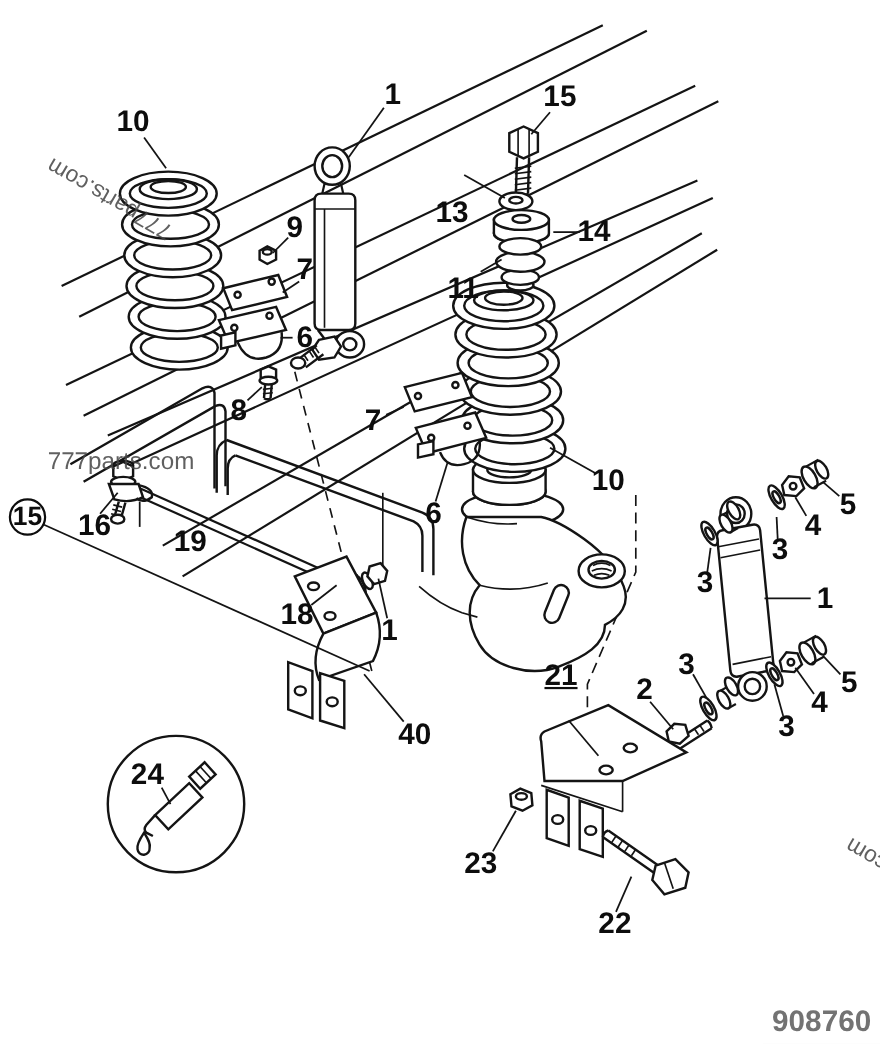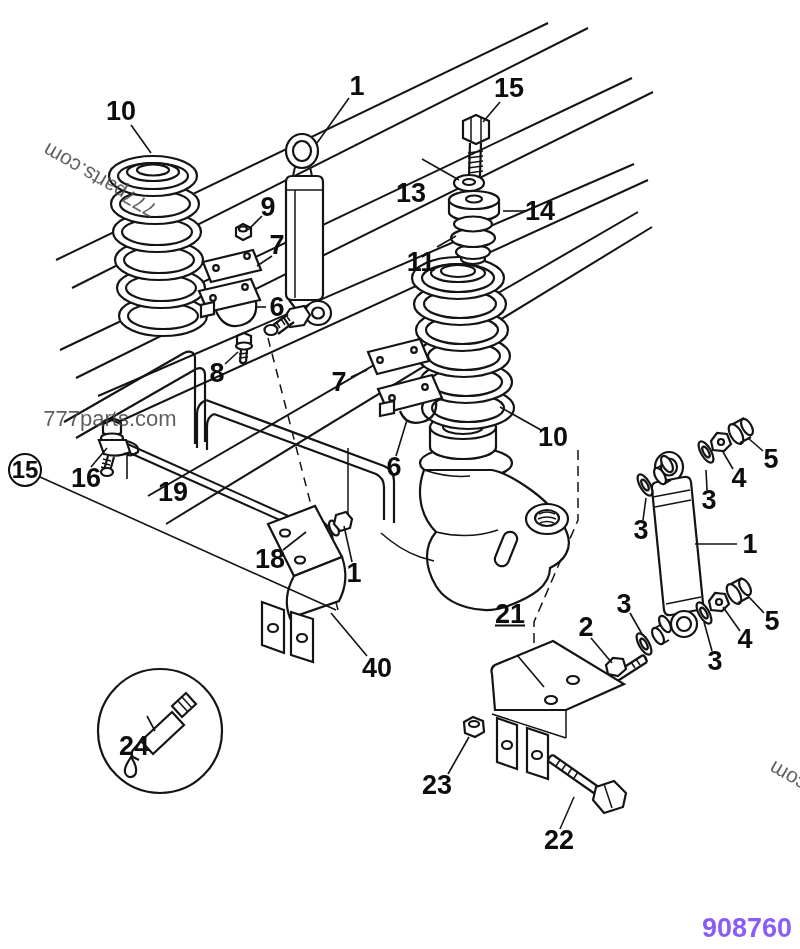--- a/index.html
+++ b/index.html
@@ -10,21 +10,21 @@
            font-size:27px;color:#0d0d0d;line-height:1;white-space:nowrap;
            font-family:"Liberation Sans", sans-serif;}
   .callout.circled{font-size:24px;border:2.2px solid #0d0d0d;border-radius:50%;
            width:30px;height:30px;display:flex;align-items:center;justify-content:center;}
   .watermark{position:absolute;color:#454545;opacity:.85;font-size:22px;
            font-family:"Liberation Sans", sans-serif;white-space:nowrap;}
   #wm-topleft{left:100px;top:180px;transform:translate(-50%,-50%) rotate(210deg);font-size:21px;}
   #wm-mid{left:110px;top:419px;transform:translate(-50%,-50%);}
   #wm-bottomright{left:826px;top:798px;transform:translate(-50%,-50%) rotate(210deg);font-size:21px;}
   #part-number{position:absolute;right:8px;top:913px;font-weight:bold;font-size:27px;
-           color:#8b5cf6;font-family:"Liberation Sans", sans-serif;}
+           color:#737373;font-family:"Liberation Sans", sans-serif;}
   svg .ln{stroke:#141414;stroke-width:2;fill:none;}
   svg .thin{stroke:#141414;stroke-width:1.5;fill:none;}
   svg .pt{stroke:#141414;stroke-width:2.2;fill:#ffffff;}
   svg .po{stroke:#141414;stroke-width:2.2;fill:none;}
   svg .leader{stroke:#141414;stroke-width:1.6;fill:none;}
 </style>
 </head>
 <body>
 
 <div id="stage">
@@ -394,21 +394,21 @@
       <div class="callout" style="left: 217px; top: 373px;">8</div>
       <div class="callout" style="left: 339px; top: 382px;">7</div>
       <div class="callout" style="left: 394px; top: 467px;">6</div>
       <div class="callout" style="left: 553px; top: 437px;">10</div>
       <div class="callout circled" style="left: 25px; top: 470px;">15</div>
       <div class="callout" style="left: 86px; top: 478px;">16</div>
       <div class="callout" style="left: 127px; top: 492px; margin-left: 46px;">19</div>
       <div class="callout" style="left: 270px; top: 559px;">18</div>
       <div class="callout" style="left: 354px; top: 573px;">1</div>
       <div class="callout" style="left: 377px; top: 668px;">40</div>
-      <div class="callout" style="left: 134px; top: 704px; margin-top: 42px;">24</div>
+      <div class="callout" style="left: 134px; top: 704px;">24</div>
       <div class="callout" style="left: 510px; top: 614px; text-decoration: underline;">21</div>
       <div class="callout" style="left: 586px; top: 627px;">2</div>
       <div class="callout" style="left: 641px; top: 530px;">3</div>
       <div class="callout" style="left: 709px; top: 500px;">3</div>
       <div class="callout" style="left: 739px; top: 478px;">4</div>
       <div class="callout" style="left: 771px; top: 459px;">5</div>
       <div class="callout" style="left: 750px; top: 544px;">1</div>
       <div class="callout" style="left: 624px; top: 604px;">3</div>
       <div class="callout" style="left: 715px; top: 661px;">3</div>
       <div class="callout" style="left: 745px; top: 639px;">4</div>

